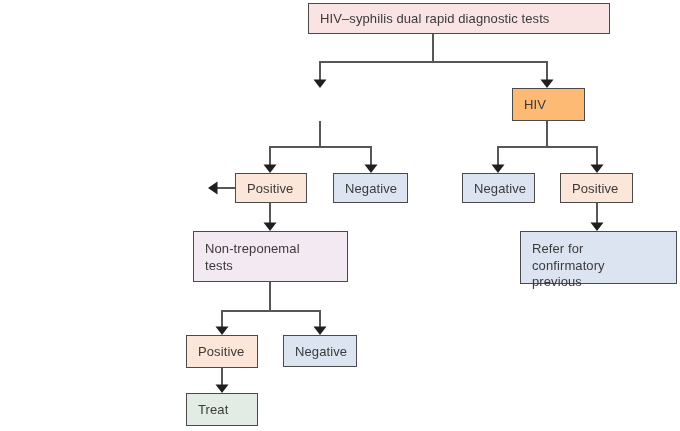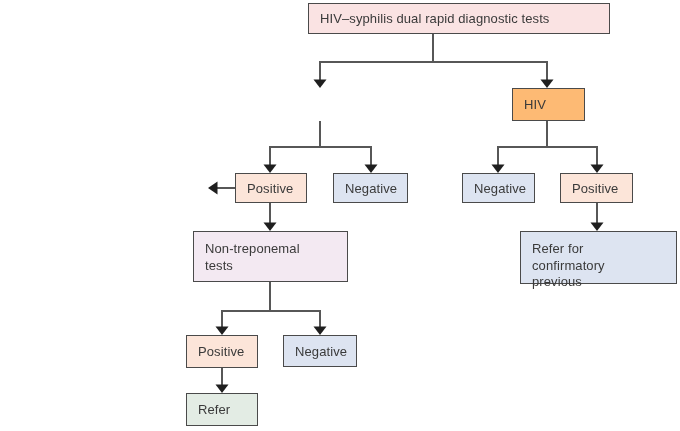--- a/index.html
+++ b/index.html
@@ -96,16 +96,16 @@
 
   <div class="node" style="left: 186px; top: 335px; width: 72px; height: 33px; background: rgb(252, 229, 217);">
     <span>Positive</span>
   </div>
 
   <div class="node" style="left: 283px; top: 335px; width: 74px; height: 32px; background: rgb(221, 228, 241);">
     <span>Negative</span>
   </div>
 
   <div class="node" style="left: 186px; top: 393px; width: 72px; height: 33px; background: rgb(227, 236, 228);">
-    <span>Refer</span>
+    <span>Treat</span>
   </div>
 
 </div>
 
 </body></html>

